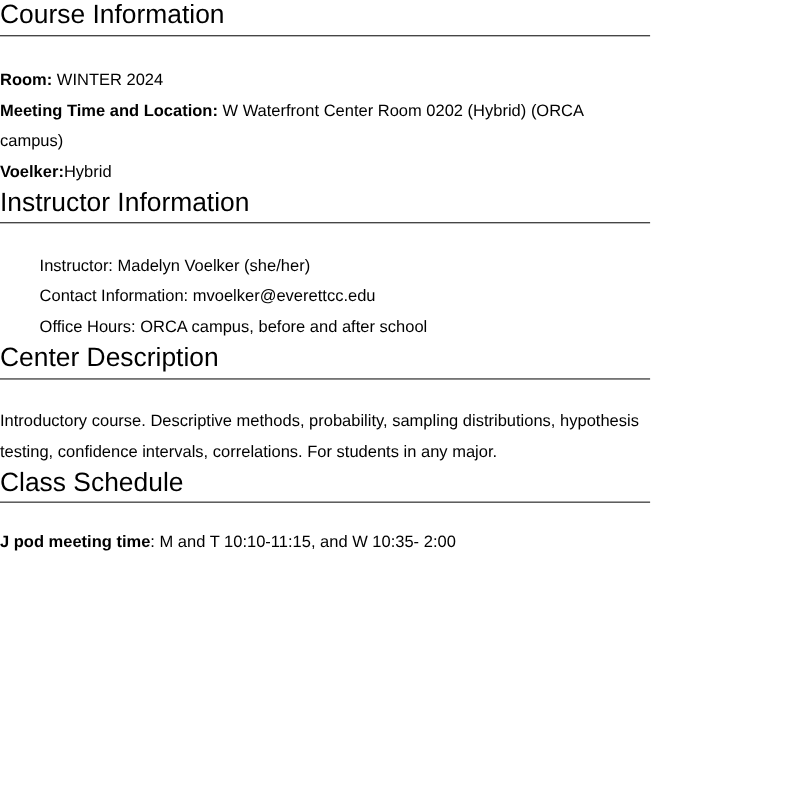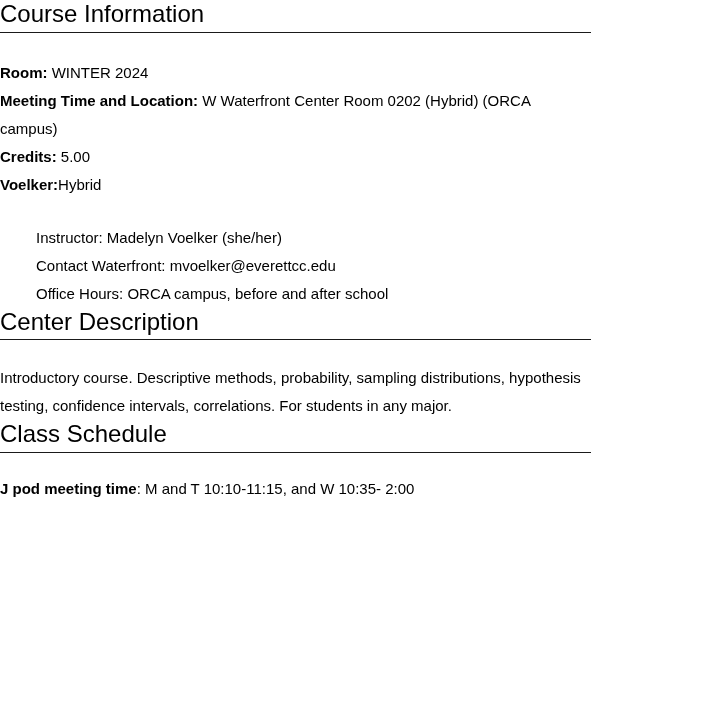--- a/index.html
+++ b/index.html
@@ -56,30 +56,30 @@
 
 <div class="page">
 
   <h2 class="section-heading sec-course-info">Course Information</h2>
 
   <div class="block-course-info">
     <p class="body-line"><b class="lbl">Room:</b><span> </span><span>WINTER 2024</span></p>
 
     <p class="body-line"><b class="lbl">Meeting Time and Location:</b><span> </span><span>W Waterfront Center Room 0202 (Hybrid) (ORCA campus)</span></p>
 
-    <p class="body-line"><b class="lbl">Credits:</b><span> </span><span>5.00</span></p>
 
     <p class="body-line"><b class="lbl">Voelker:</b><span></span><span>Hybrid</span></p>
 
   </div>
 
+  <h2 class="section-heading sec-instructor">Instructor Information</h2>
 
   <div class="block-instructor">
     <p class="body-line">Instructor: Madelyn Voelker (she/her)</p>
-    <p class="body-line">Contact Waterfront: mvoelker@everettcc.edu</p>
+    <p class="body-line">Contact Information: mvoelker@everettcc.edu</p>
     <p class="body-line">Office Hours: ORCA campus, before and after school</p>
   </div>
 
   <h2 class="section-heading sec-description">Center Description</h2>
 
   <div class="block-description">
     <p class="body-line">Introductory course. Descriptive methods, probability, sampling distributions, hypothesis testing, confidence intervals, correlations. For students in any major.</p>
   </div>
 
   <h2 class="section-heading sec-schedule">Class Schedule</h2>

